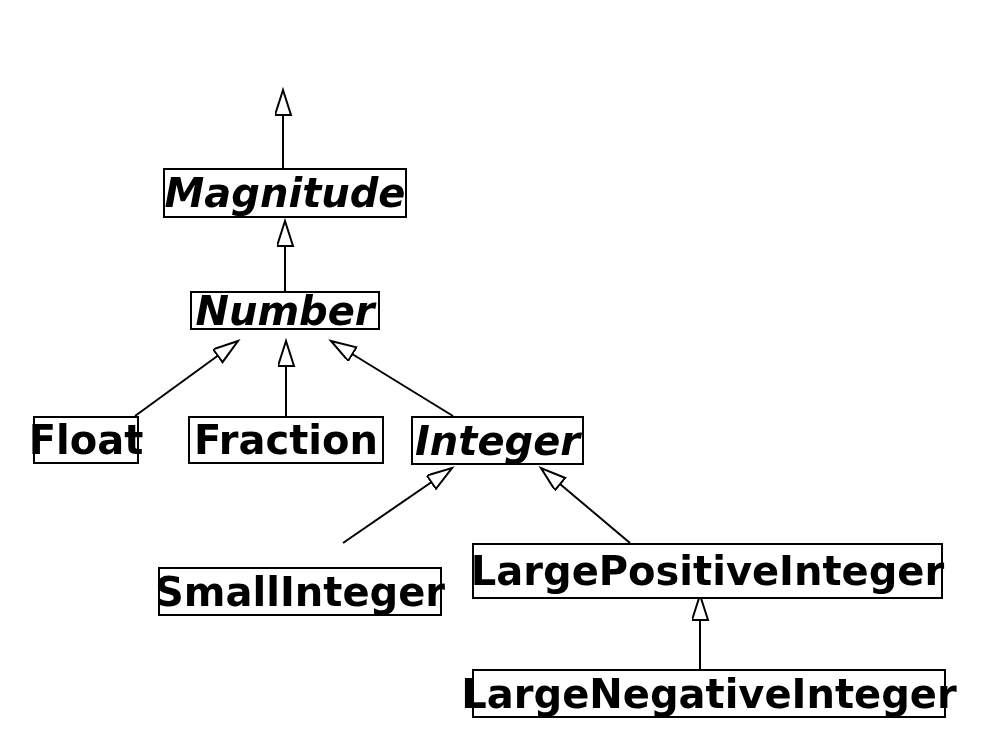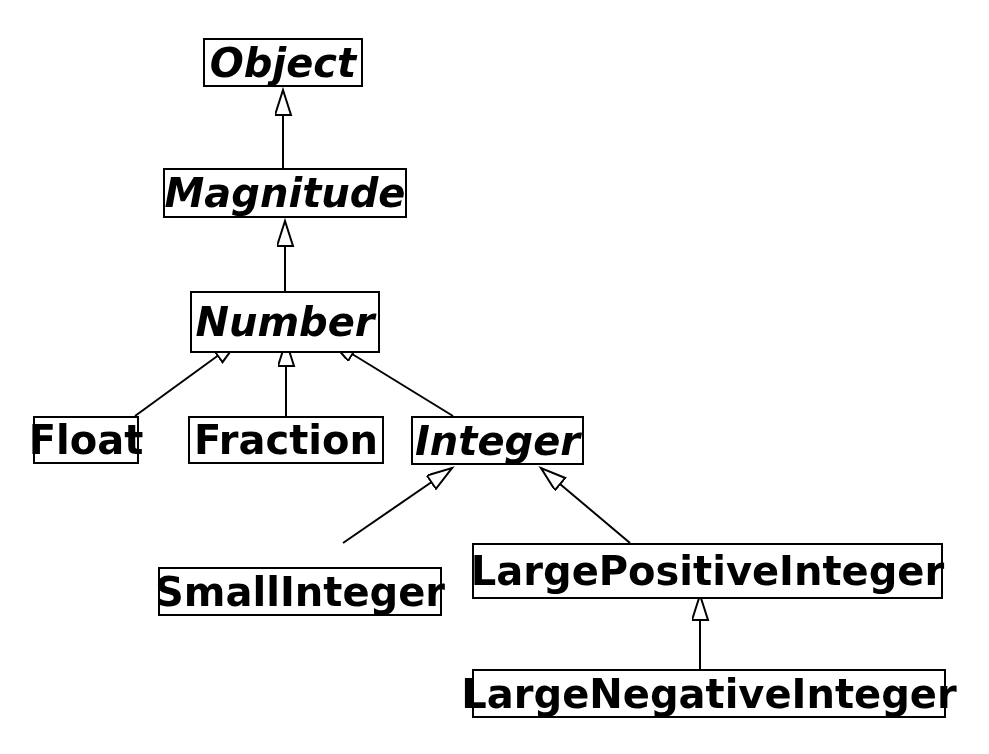--- a/index.html
+++ b/index.html
@@ -56,29 +56,26 @@
     <line x1="283" y1="168" x2="283" y2="90" stroke="#000000" stroke-width="2" marker-end="url(#gen-arrow)"></line>
     <line x1="285" y1="291" x2="285" y2="221" stroke="#000000" stroke-width="2" marker-end="url(#gen-arrow)"></line>
     <line x1="135" y1="416" x2="238" y2="341" stroke="#000000" stroke-width="2" marker-end="url(#gen-arrow)"></line>
     <line x1="286" y1="416" x2="286" y2="341" stroke="#000000" stroke-width="2" marker-end="url(#gen-arrow)"></line>
     <line x1="453" y1="416" x2="331" y2="341" stroke="#000000" stroke-width="2" marker-end="url(#gen-arrow)"></line>
     <line x1="343" y1="543" x2="452" y2="468" stroke="#000000" stroke-width="2" marker-end="url(#gen-arrow)"></line>
     <line x1="630" y1="543" x2="541" y2="468" stroke="#000000" stroke-width="2" marker-end="url(#gen-arrow)"></line>
     <line x1="700" y1="669" x2="700" y2="595" stroke="#000000" stroke-width="2" marker-end="url(#gen-arrow)"></line>
   </svg>
 
-  <div class="node abstract" style="left:203px; top:38px; width:160px; height:49px;">
-    <span>Object</span>
-  </div>
 
   <div class="node abstract" style="left:163px; top:168px; width:244px; height:50px;">
     <span>Magnitude</span>
   </div>
 
-  <div class="node abstract" style="left:190px; top:291px; width:190px; height:62px;">
+  <div class="node abstract" style="left:190px; top:291px; width:190px; height:39px;">
     <span>Number</span>
   </div>
 
   <div class="node" style="left:33px; top:416px; width:106px; height:48px;">
     <span>Float</span>
   </div>
 
   <div class="node" style="left:188px; top:416px; width:196px; height:48px;">
     <span>Fraction</span>
   </div>

